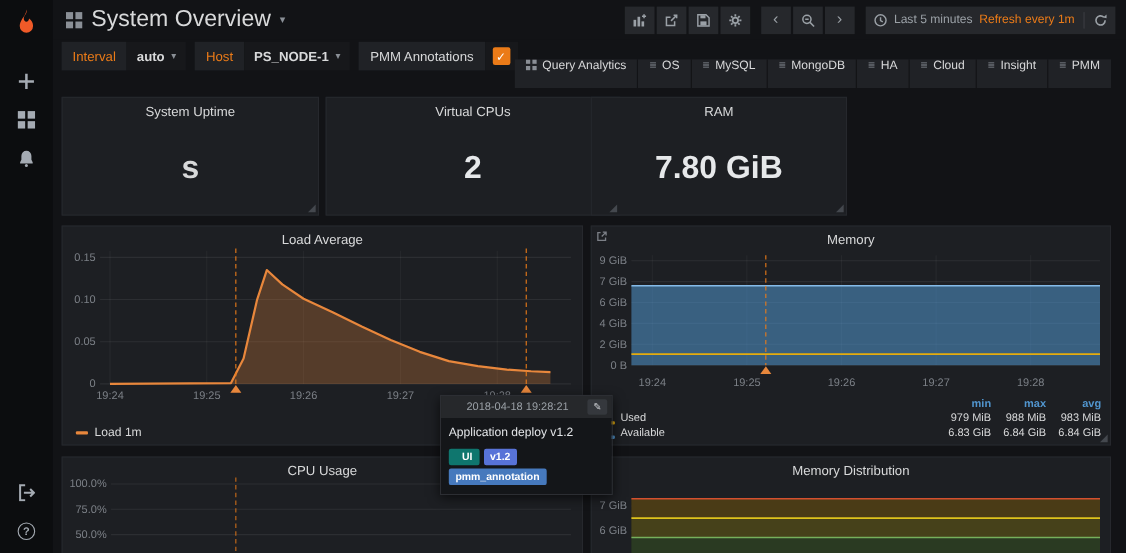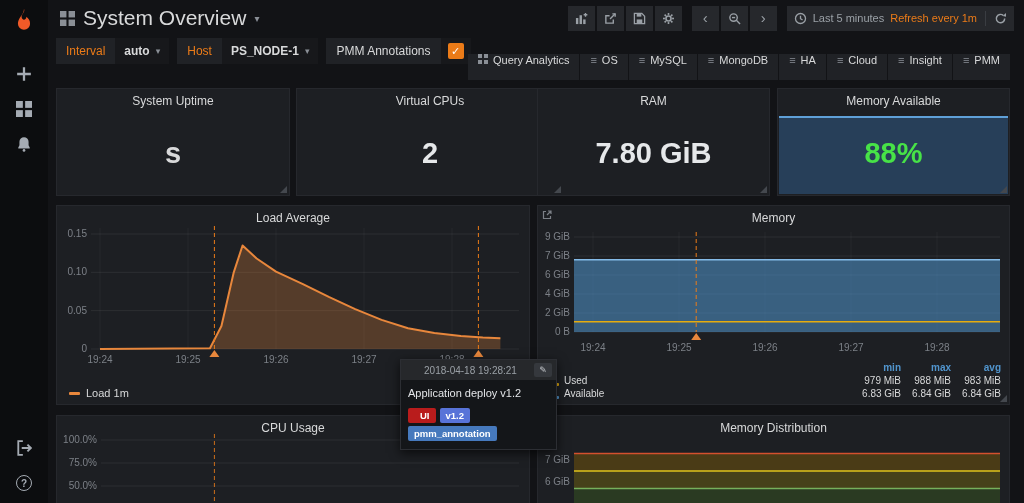--- a/index.html
+++ b/index.html
@@ -300,26 +300,20 @@
     <div class="stat-val">2</div>
     <div class="rsz"></div>
   </div>
 
   <div class="panel" style="left:537px;top:88px;width:233px;height:108px">
     <div class="ptitle">RAM</div>
     <div class="stat-val">7.80 GiB</div>
     <div class="rsz"></div>
   </div>
 
-  <div class="panel" style="left:777px;top:88px;width:233px;height:108px">
-    <div class="ptitle">Memory Available</div>
-    <div class="spark"></div>
-    <div class="stat-val green-val">88%</div>
-    <div class="rsz"></div>
-  </div>
 
   <div class="panel" style="left:56px;top:205px;width:474px;height:200px">
     <svg id="svg-load" class="chart-svg" width="472" height="198">
         <line x1="43" y1="22" x2="43" y2="143" stroke="rgba(255,255,255,0.045)"></line>
         <text x="43" y="157" text-anchor="middle" fill="#7c8087" font-size="10" font-family="Liberation Sans, sans-serif">19:24</text>
         <line x1="131" y1="22" x2="131" y2="143" stroke="rgba(255,255,255,0.045)"></line>
         <text x="131" y="157" text-anchor="middle" fill="#7c8087" font-size="10" font-family="Liberation Sans, sans-serif">19:25</text>
         <line x1="219" y1="22" x2="219" y2="143" stroke="rgba(255,255,255,0.045)"></line>
         <text x="219" y="157" text-anchor="middle" fill="#7c8087" font-size="10" font-family="Liberation Sans, sans-serif">19:26</text>
         <line x1="307" y1="22" x2="307" y2="143" stroke="rgba(255,255,255,0.045)"></line>
@@ -440,17 +434,17 @@
 
   <div class="tooltip">
     <div class="tt-head">
       <span class="tt-time">2018-04-18 19:28:21</span>
       <span class="tt-edit">
         <span>✎</span>
       </span>
     </div>
     <div class="tt-body">
       <div class="tt-text">Application deploy v1.2</div>
-      <div class="tt-tags" id="tt-tags"><span class="tag" style="background: #b91c1c; padding-left: 12px;">UI</span><span class="tag" style="background: rgb(88, 115, 216);">v1.2</span><span class="tag" style="background: rgb(70, 121, 189);">pmm_annotation</span></div>
+      <div class="tt-tags" id="tt-tags"><span class="tag" style="background: #0f766e; padding-left: 12px;">UI</span><span class="tag" style="background: rgb(88, 115, 216);">v1.2</span><span class="tag" style="background: rgb(70, 121, 189);">pmm_annotation</span></div>
     </div>
   </div>
 
 </div>
 
 </body></html>

